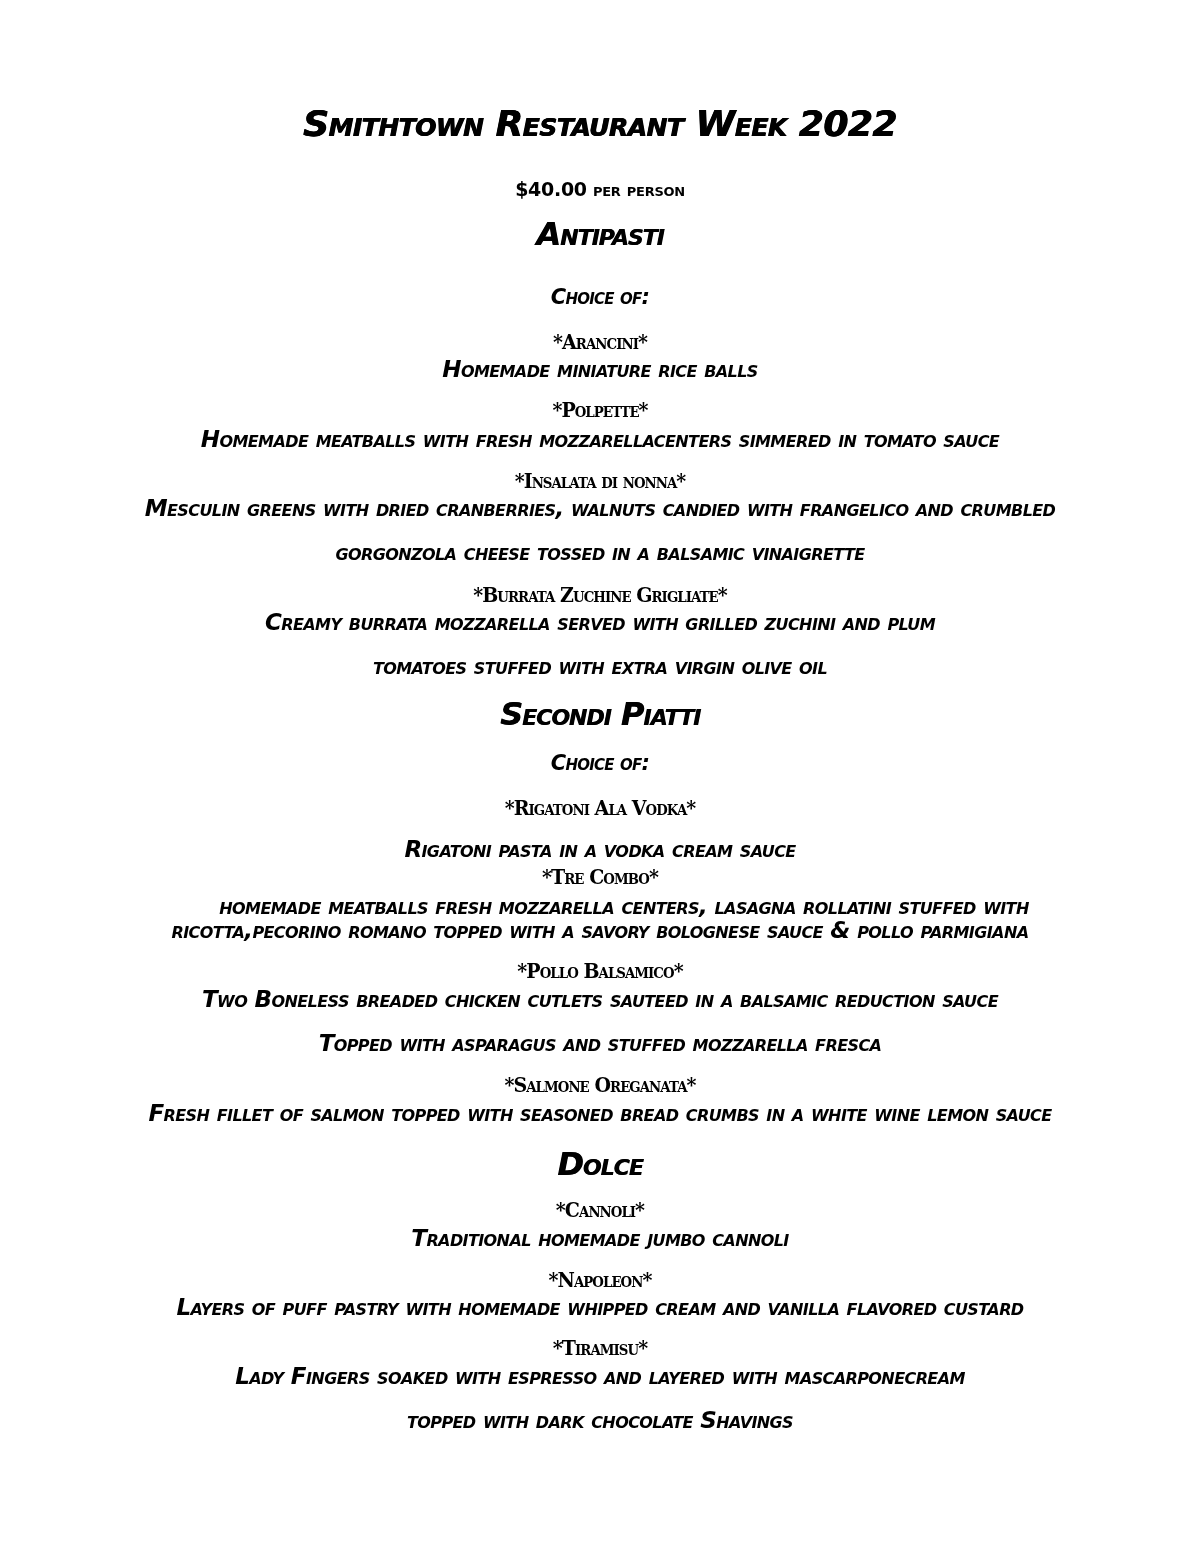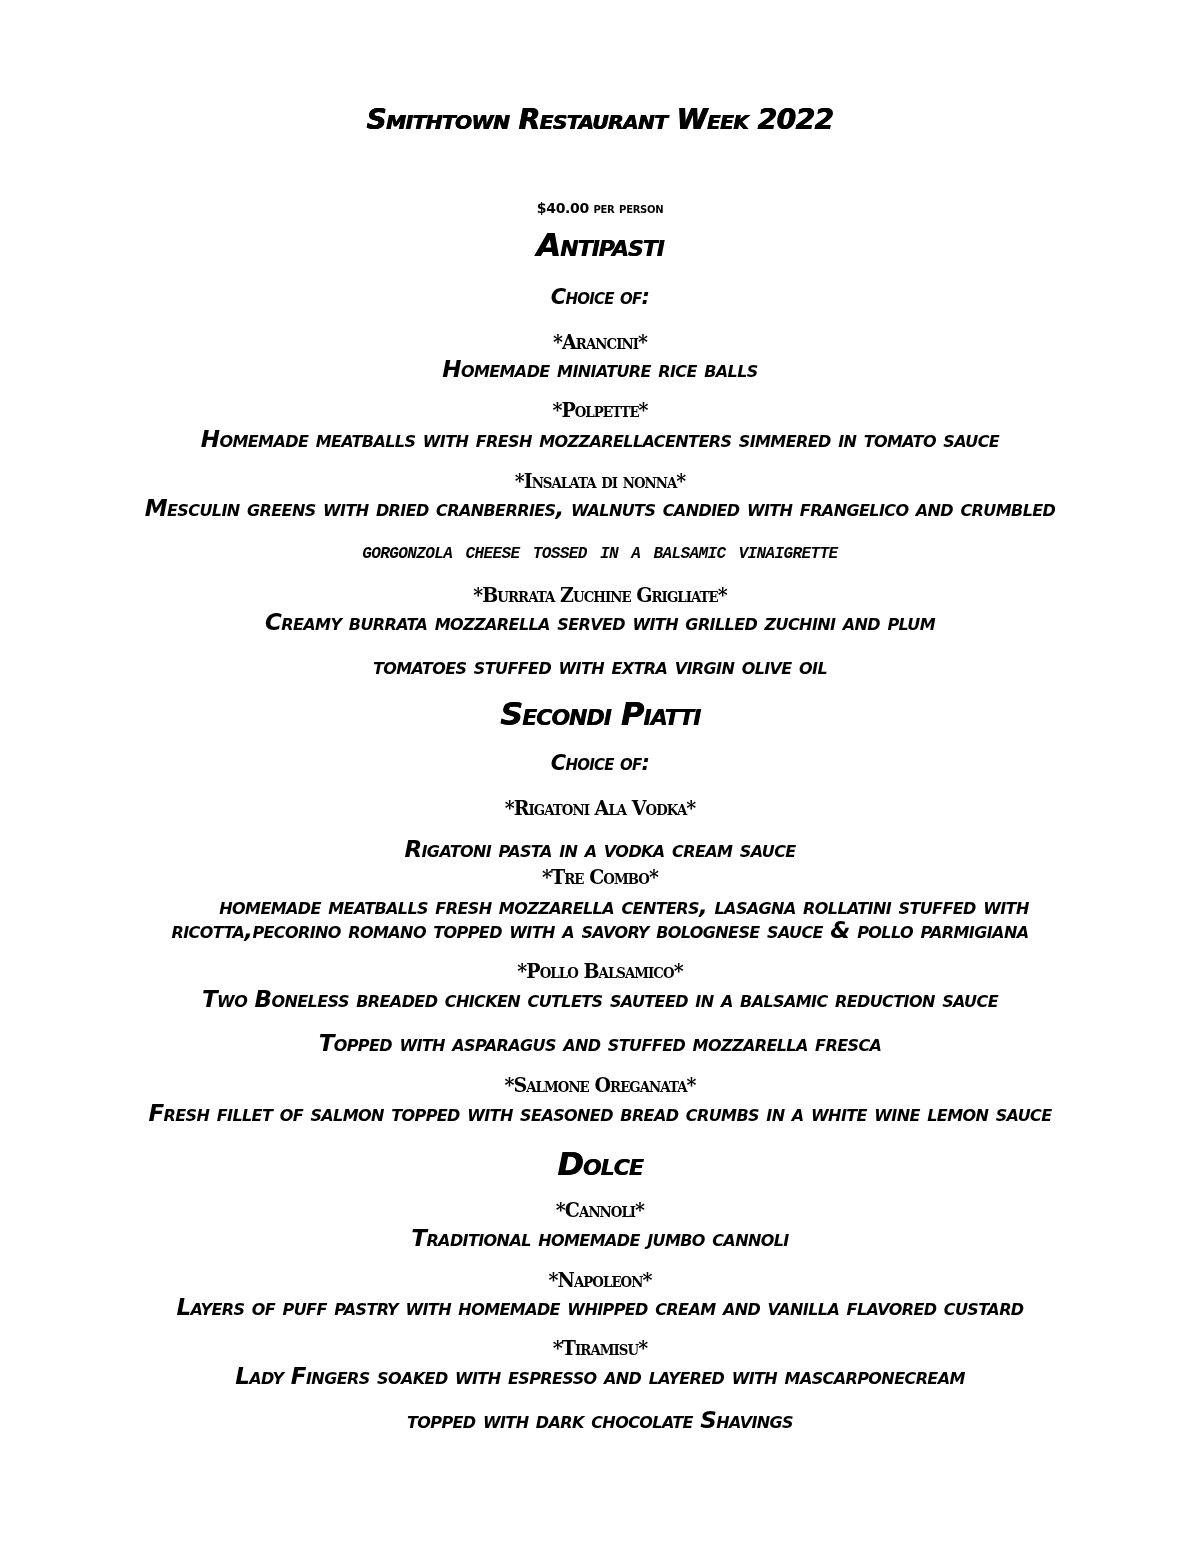--- a/index.html
+++ b/index.html
@@ -18,32 +18,31 @@
     .line {
       position: absolute;
       left: 0;
       width: 1200px;
       text-align: center;
       white-space: nowrap;
       font-variant: small-caps;
       line-height: 1;
     }
     .title {
-      font-size: 28px;
+      font-size: 36px;
       font-weight: 900;
       font-style: italic;
       letter-spacing: -0.5px;
       transform: scaleX(1.0);
       text-shadow: 0.6px 0 0 #000, -0.3px 0 0 #000;
     }
     .price {
-      font-size: 14px;
+      font-size: 19px;
       font-weight: 900;
       letter-spacing: -0.3px;
-      margin-top: 21px;
     }
     .section {
       font-size: 32px;
       font-weight: 900;
       font-style: italic;
       letter-spacing: -1px;
       text-shadow: 0.5px 0 0 #000;
     }
     .choice {
       font-size: 21px;
@@ -66,32 +65,32 @@
     }
   </style>
 </head>
 <body>
 
 <div>
 
   <div class="line title" style="top:106px;">Smithtown Restaurant Week 2022</div>
   <div class="line price" style="top:180px;">$40.00 per person</div>
 
-  <div class="line section" style="top:229px;">Antipasti</div>
+  <div class="line section" style="top:218px;">Antipasti</div>
   <div class="line choice" style="top:287px;">Choice of:</div>
 
   <div class="line item-name" style="top:332px;">*Arancini*</div>
   <div class="line desc" style="top:358px;">Homemade miniature rice balls</div>
 
   <div class="line item-name" style="top:400px;">*Polpette*</div>
   <div class="line desc" style="top:428px;">Homemade meatballs with fresh mozzarellacenters simmered in tomato sauce</div>
 
   <div class="line item-name" style="top:471px;">*Insalata di nonna*</div>
   <div class="line desc" style="top:497px;">Mesculin greens with dried cranberries, walnuts candied with frangelico and crumbled</div>
-  <div class="line desc" style="top:541px;font-family:Liberation Mono, monospace;">gorgonzola cheese tossed in a balsamic vinaigrette</div>
+  <div class="line desc" style="top:541px;">gorgonzola cheese tossed in a balsamic vinaigrette</div>
 
   <div class="line item-name" style="top:585px;">*Burrata Zuchine Grigliate*</div>
   <div class="line desc" style="top:611px;">Creamy burrata mozzarella served with grilled zuchini and plum</div>
   <div class="line desc" style="top:655px;">tomatoes stuffed with extra virgin olive oil</div>
 
   <div class="line section" style="top:698px;">Secondi Piatti</div>
   <div class="line choice" style="top:753px;">Choice of:</div>
 
   <div class="line item-name" style="top:798px;">*Rigatoni Ala Vodka*</div>
   <div class="line desc" style="top:838px;">Rigatoni pasta in a vodka cream sauce</div>

